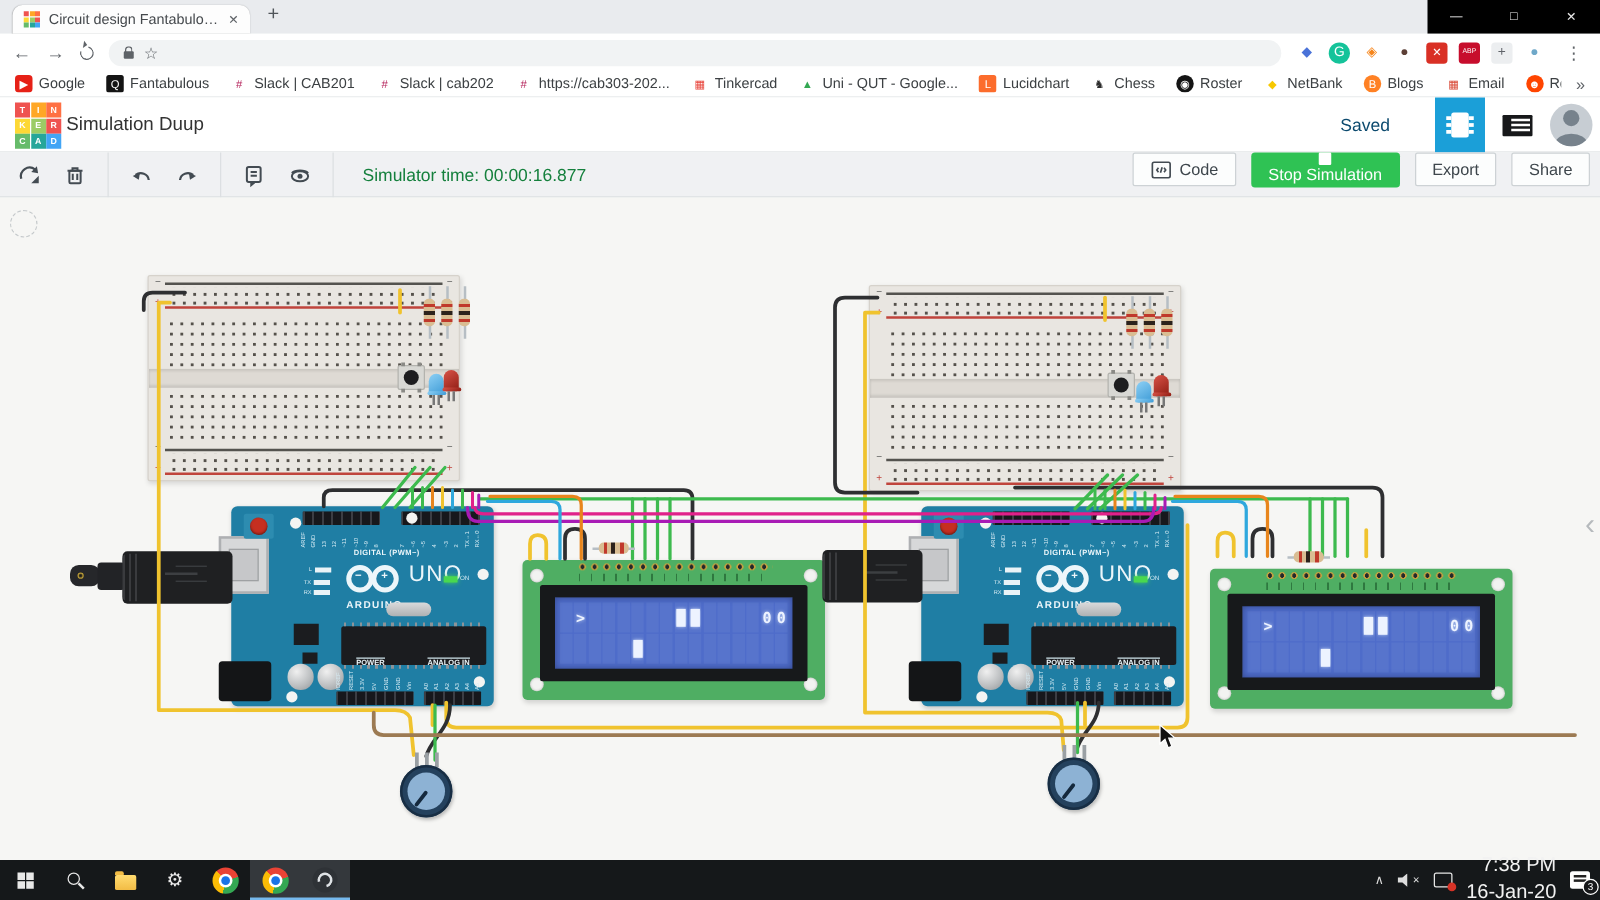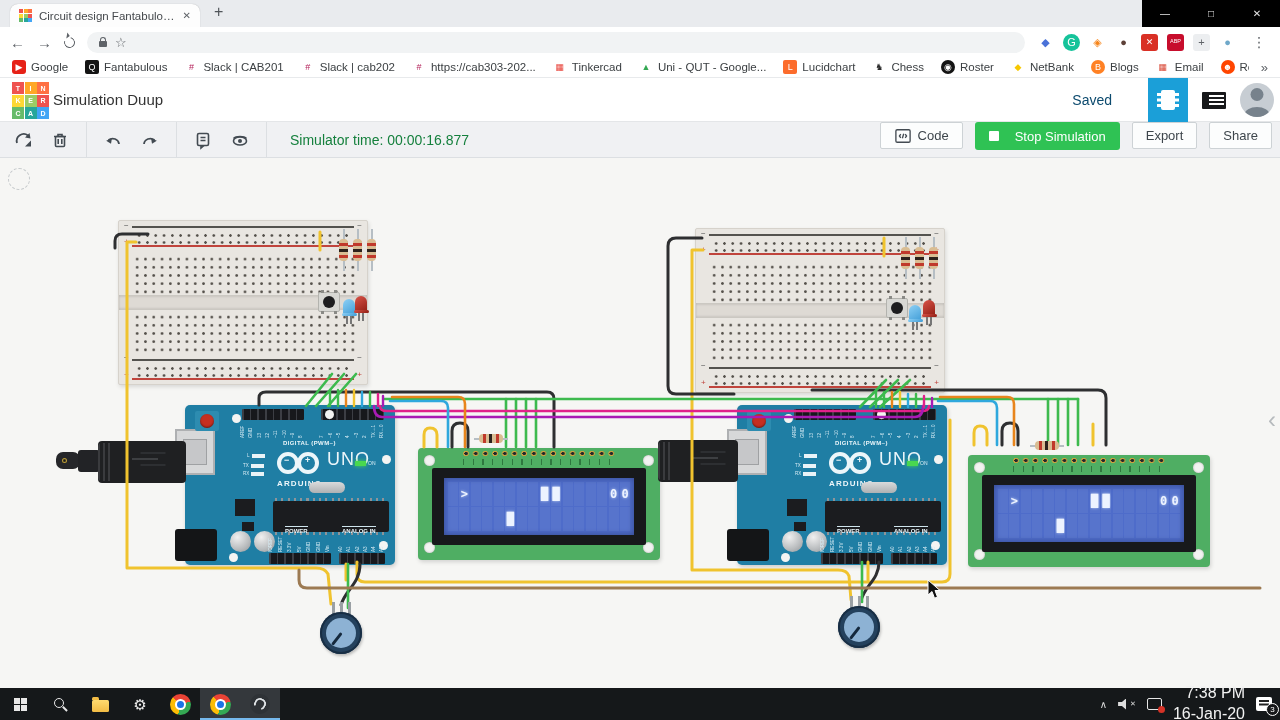--- a/index.html
+++ b/index.html
@@ -61,21 +61,21 @@
   
   .toolbar{position:absolute;left:0;top:122px;width:1280px;height:36px;background:#f0f1f3;border-bottom:1px solid #dcdfe2;}
   .tleft{position:absolute;left:0;top:0;height:36px;display:flex;align-items:center;gap:15px;padding-left:12px;}
   .ticon{width:22px;height:22px;display:flex;align-items:center;justify-content:center;}
   .sepv{width:1px;height:36px;background:#dcdfe2;}
   .simtime{font-size:14px;color:#15803d;margin-left:8px;}
   .tright{position:absolute;right:8px;top:0;height:20px;display:flex;align-items:flex-start;gap:12px;}
   .tbtn{height:27px;padding:0 13px;border:1px solid #cdd2d5;border-radius:2px;background:#fcfdfd;font-size:13px;color:#3e464c;
         display:flex;align-items:center;gap:6px;font-family:"Liberation Sans",sans-serif;}
   .stopbtn{height:28px;padding:0 14px;border:none;border-radius:3px;background:#2fc254;color:#fff;font-size:13px;
-        display:flex;align-items:center;gap:16px;font-family:"Liberation Sans",sans-serif;}
+        display:flex;align-items:center;gap:0;font-family:"Liberation Sans",sans-serif;flex-direction:column;}
   .stopsq{width:10px;height:10px;background:#fff;border-radius:1px;}
 
   
   .canvas{position:absolute;left:0;top:158px;width:1280px;height:530px;background:#f6f6f4;overflow:hidden;}
   .canvas svg.wires{position:absolute;left:0;top:0;}
   .fitcircle{position:absolute;left:8px;top:10px;width:22px;height:22px;border:1.6px dashed #c6cacc;border-radius:50%;}
   .collapse{position:absolute;right:4px;top:248px;font-size:24px;color:#b6babd;}
 
   
   .bb{position:absolute;width:250px;height:165px;background:#e9e6e1;border:1px solid #d6d2cb;border-radius:2px;box-shadow:1px 2px 4px rgba(0,0,0,.12);}

